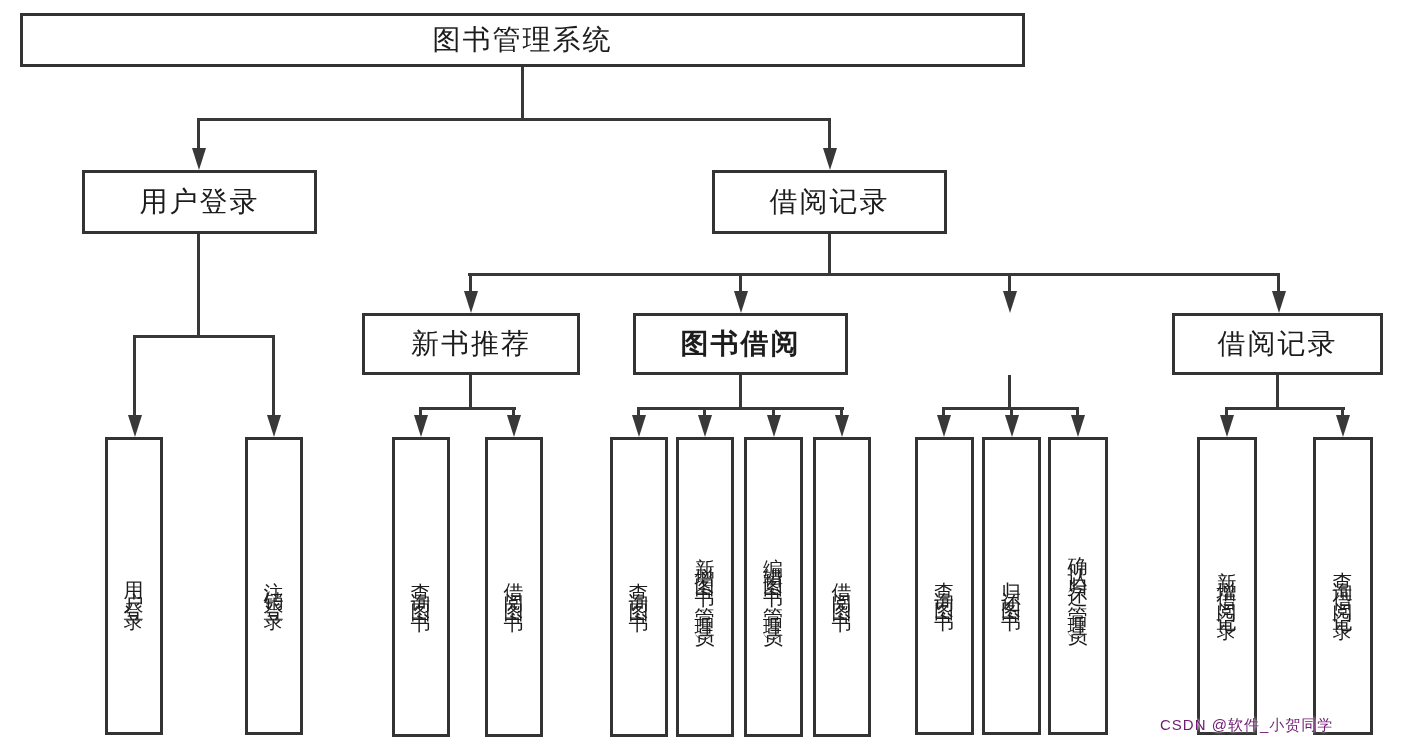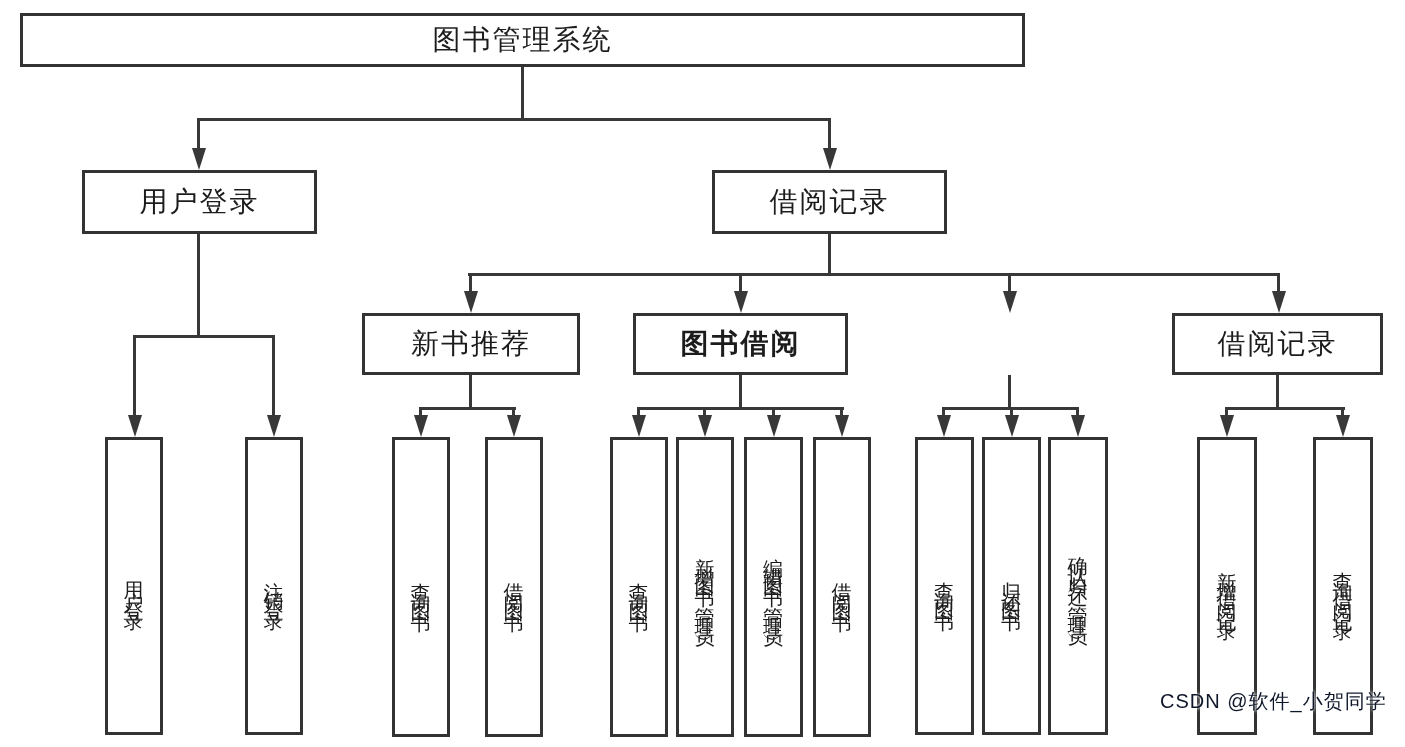--- a/index.html
+++ b/index.html
@@ -54,23 +54,23 @@
     width: 0;
     height: 0;
     border-left: 7px solid transparent;
     border-right: 7px solid transparent;
     border-top: 22px solid #383838;
   }
   
   .watermark {
     position: absolute;
     left: 1160px;
-    top: 688px;
-    font-size: 20px;
-    color: #0f172a;
+    top: 716px;
+    font-size: 15px;
+    color: #701a75;
     letter-spacing: 1px;
     z-index: 10;
     text-shadow: 0 0 2px #ffffff, 0 0 4px #ffffff;
     white-space: nowrap;
   }
 </style>
 </head>
 <body>
 
 <div id="canvas">

